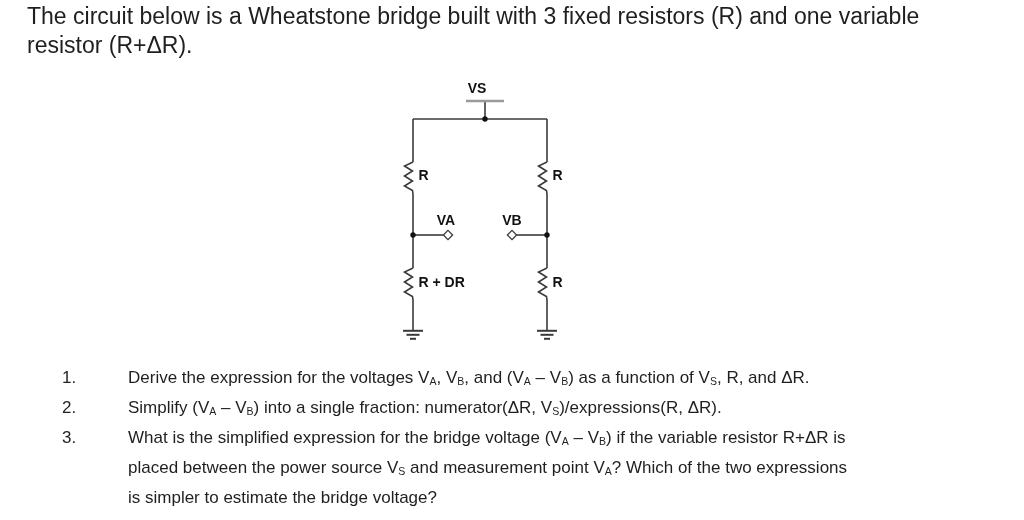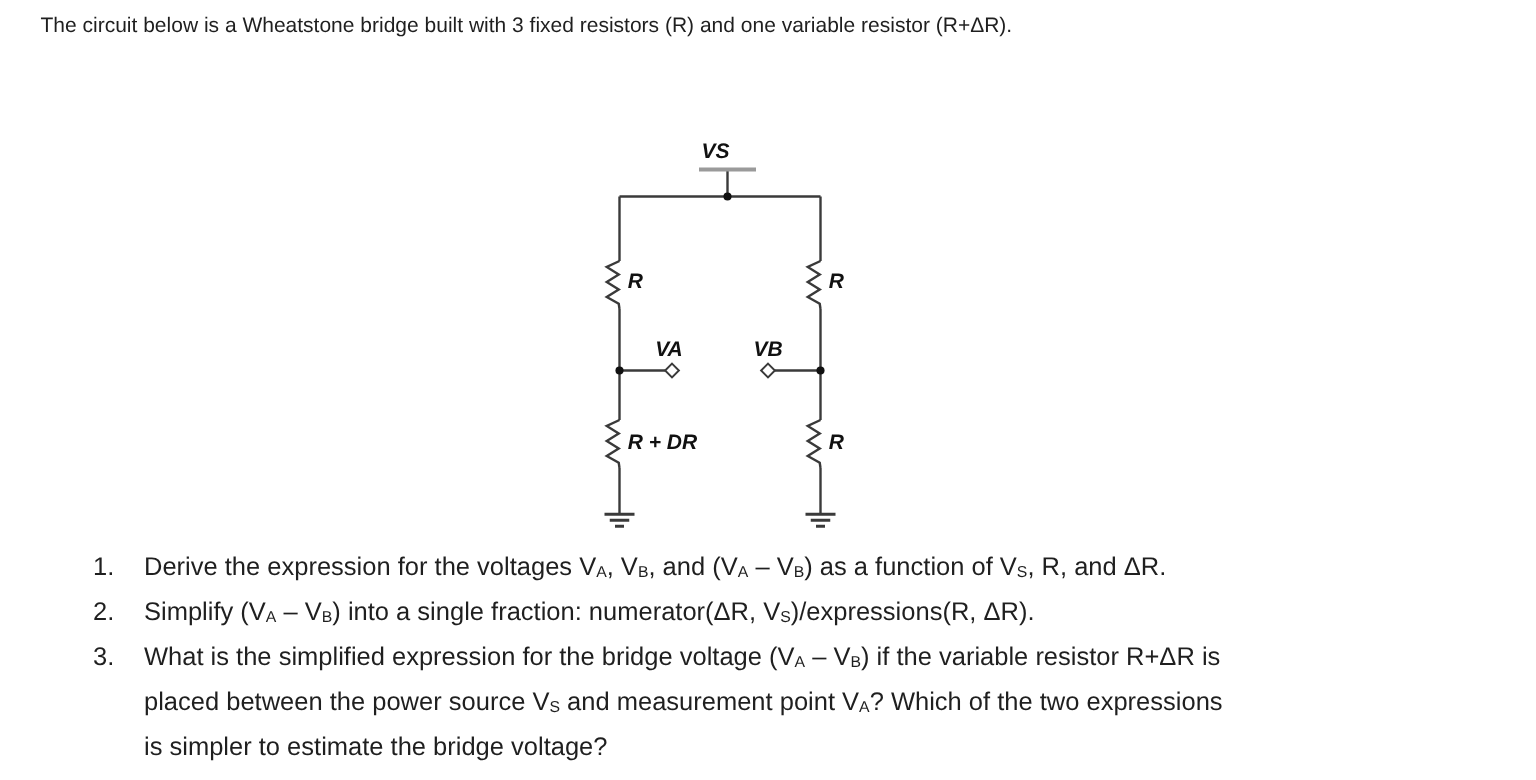--- a/index.html
+++ b/index.html
@@ -6,38 +6,38 @@
   body {
     width: 1024px; height: 520px;
     background: #ffffff;
     position: relative;
     font-family: "Liberation Sans", sans-serif;
     color: #1f1f1f;
     overflow: hidden;
   }
   .intro {
     position: absolute; left: 27px; top: 2px; width: 960px;
-    font-size: 14px; line-height: 29px;
+    font-size: 23px; line-height: 29px;
   }
   sub {
     font-size: 0.62em;
     vertical-align: -0.18em;
     line-height: 0;
   }
   .circuit-wrap {
-    position: absolute; left: 380px; top: 85px;
-    width: 260px; height: 280px; font-style: italic;
+    position: absolute; left: 380px; top: 73px;
+    width: 260px; height: 280px;
   }
   .questions {
     position: absolute; left: 62px; top: 363px; width: 950px;
     font-size: 17px; line-height: 30px;
   }
   .q-row { display: flex; align-items: flex-start; }
   .q-num { width: 34px; flex: 0 0 34px; }
-  .q-text { flex: 1 1 auto; max-width: 900px; }
+  .q-text { flex: 1 1 auto; max-width: 900px; margin-left: 32px; }
   svg text {
     font-family: "Liberation Sans", sans-serif;
     font-weight: bold;
     font-size: 14px;
     fill: #111111;
   }
 </style>
 </head>
 <body style="background: rgb(255, 255, 255); color: rgb(31, 31, 31);">
 

